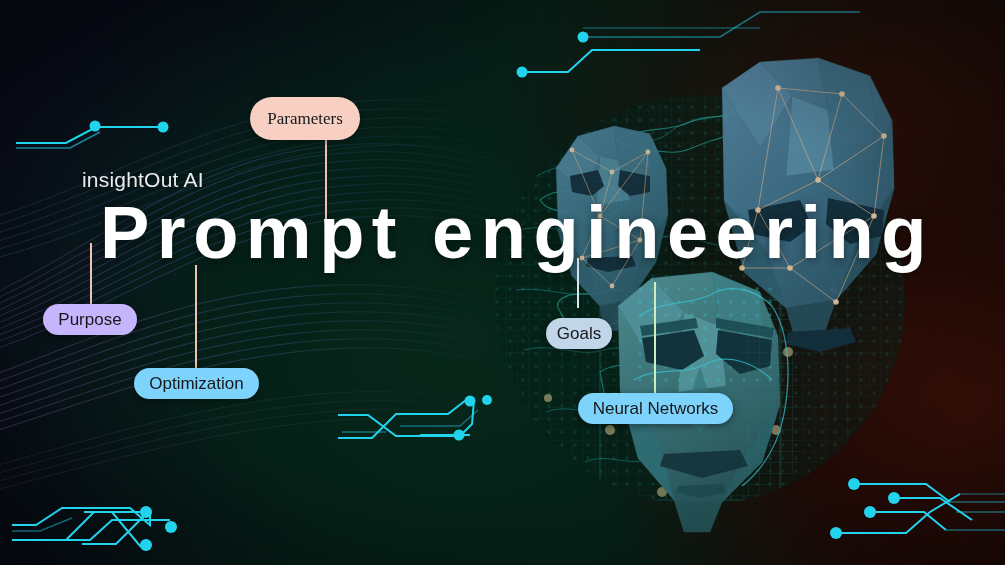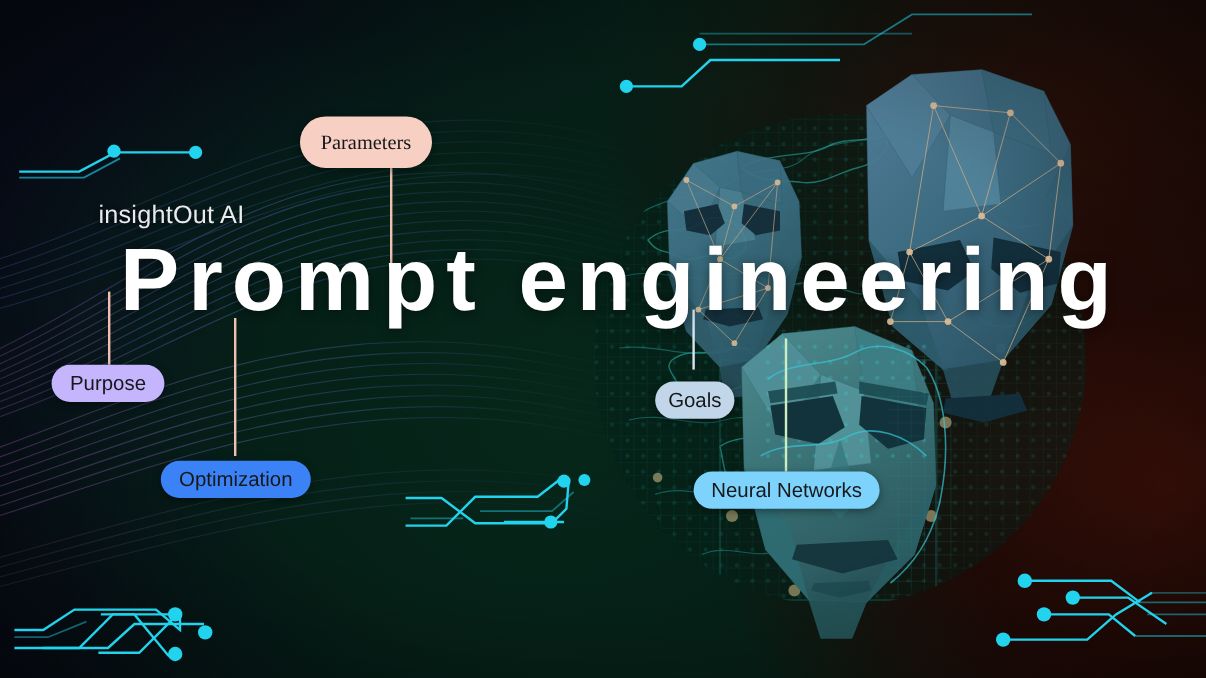--- a/index.html
+++ b/index.html
@@ -364,21 +364,21 @@
   <div class="logo">insightOut AI</div>
   <div class="headline">Prompt engineering</div>
 
   <div id="chips">
       <div class="chip" style="left: 250px; top: 97px; width: 110px; height: 43px; background: rgb(247, 207, 195); font-family: Liberation Serif, serif;">
         <span>Parameters</span>
       </div>
       <div class="chip" style="left: 43px; top: 304px; width: 94px; height: 31px; background: #c4b5fd;">
         <span>Purpose</span>
       </div>
-      <div class="chip" style="left: 134px; top: 384px; width: 125px; height: 31px; background: #3b82f6; text-align: right;">
+      <div class="chip" style="left: 134px; top: 368px; width: 125px; height: 31px; background: #7dd3fc; text-align: right;">
         <span>Optimization</span>
       </div>
       <div class="chip" style="left: 546px; top: 308px; width: 66px; height: 31px; background: rgb(194, 214, 234); margin-top: 10px;">
         <span>Goals</span>
       </div>
       <div class="chip" style="left: 578px; top: 393px; width: 155px; height: 31px; background: #7dd3fc;">
         <span>Neural Networks</span>
       </div>
     </div>
 

